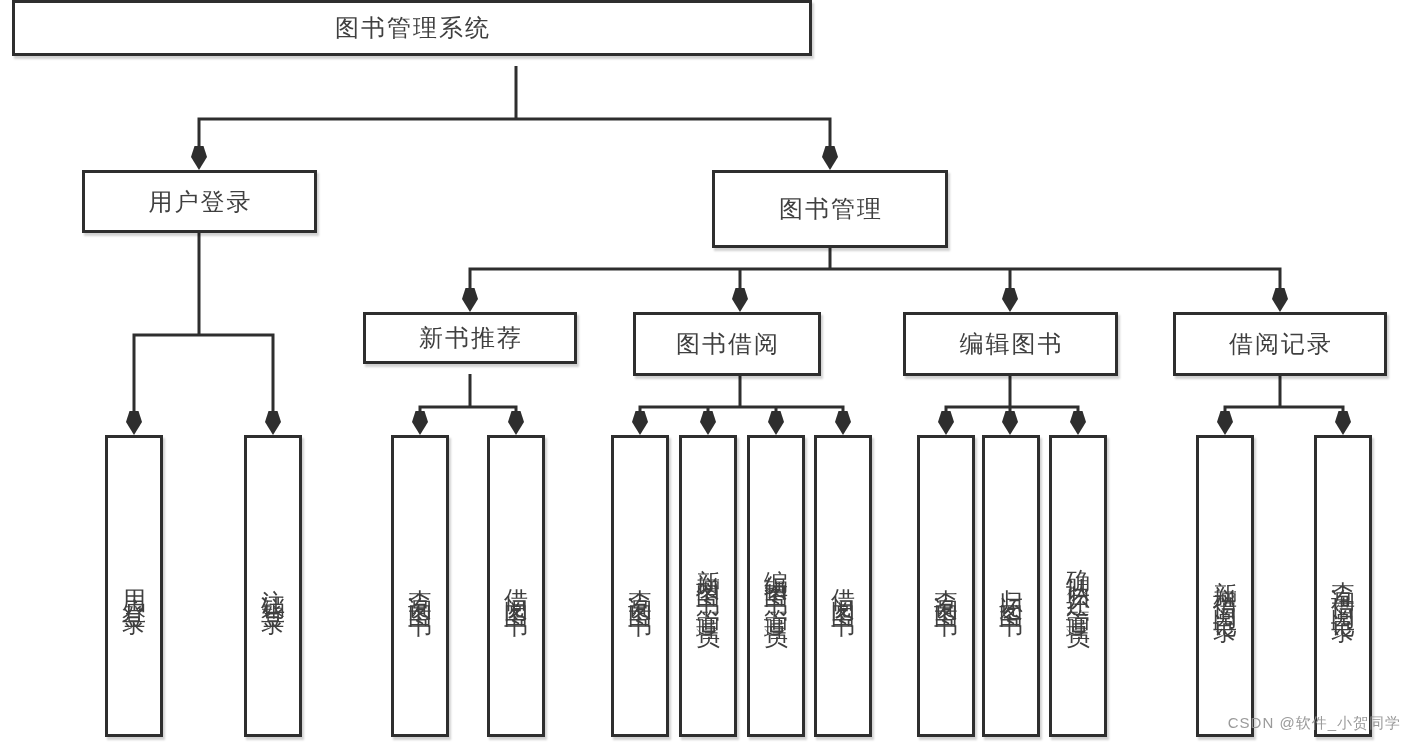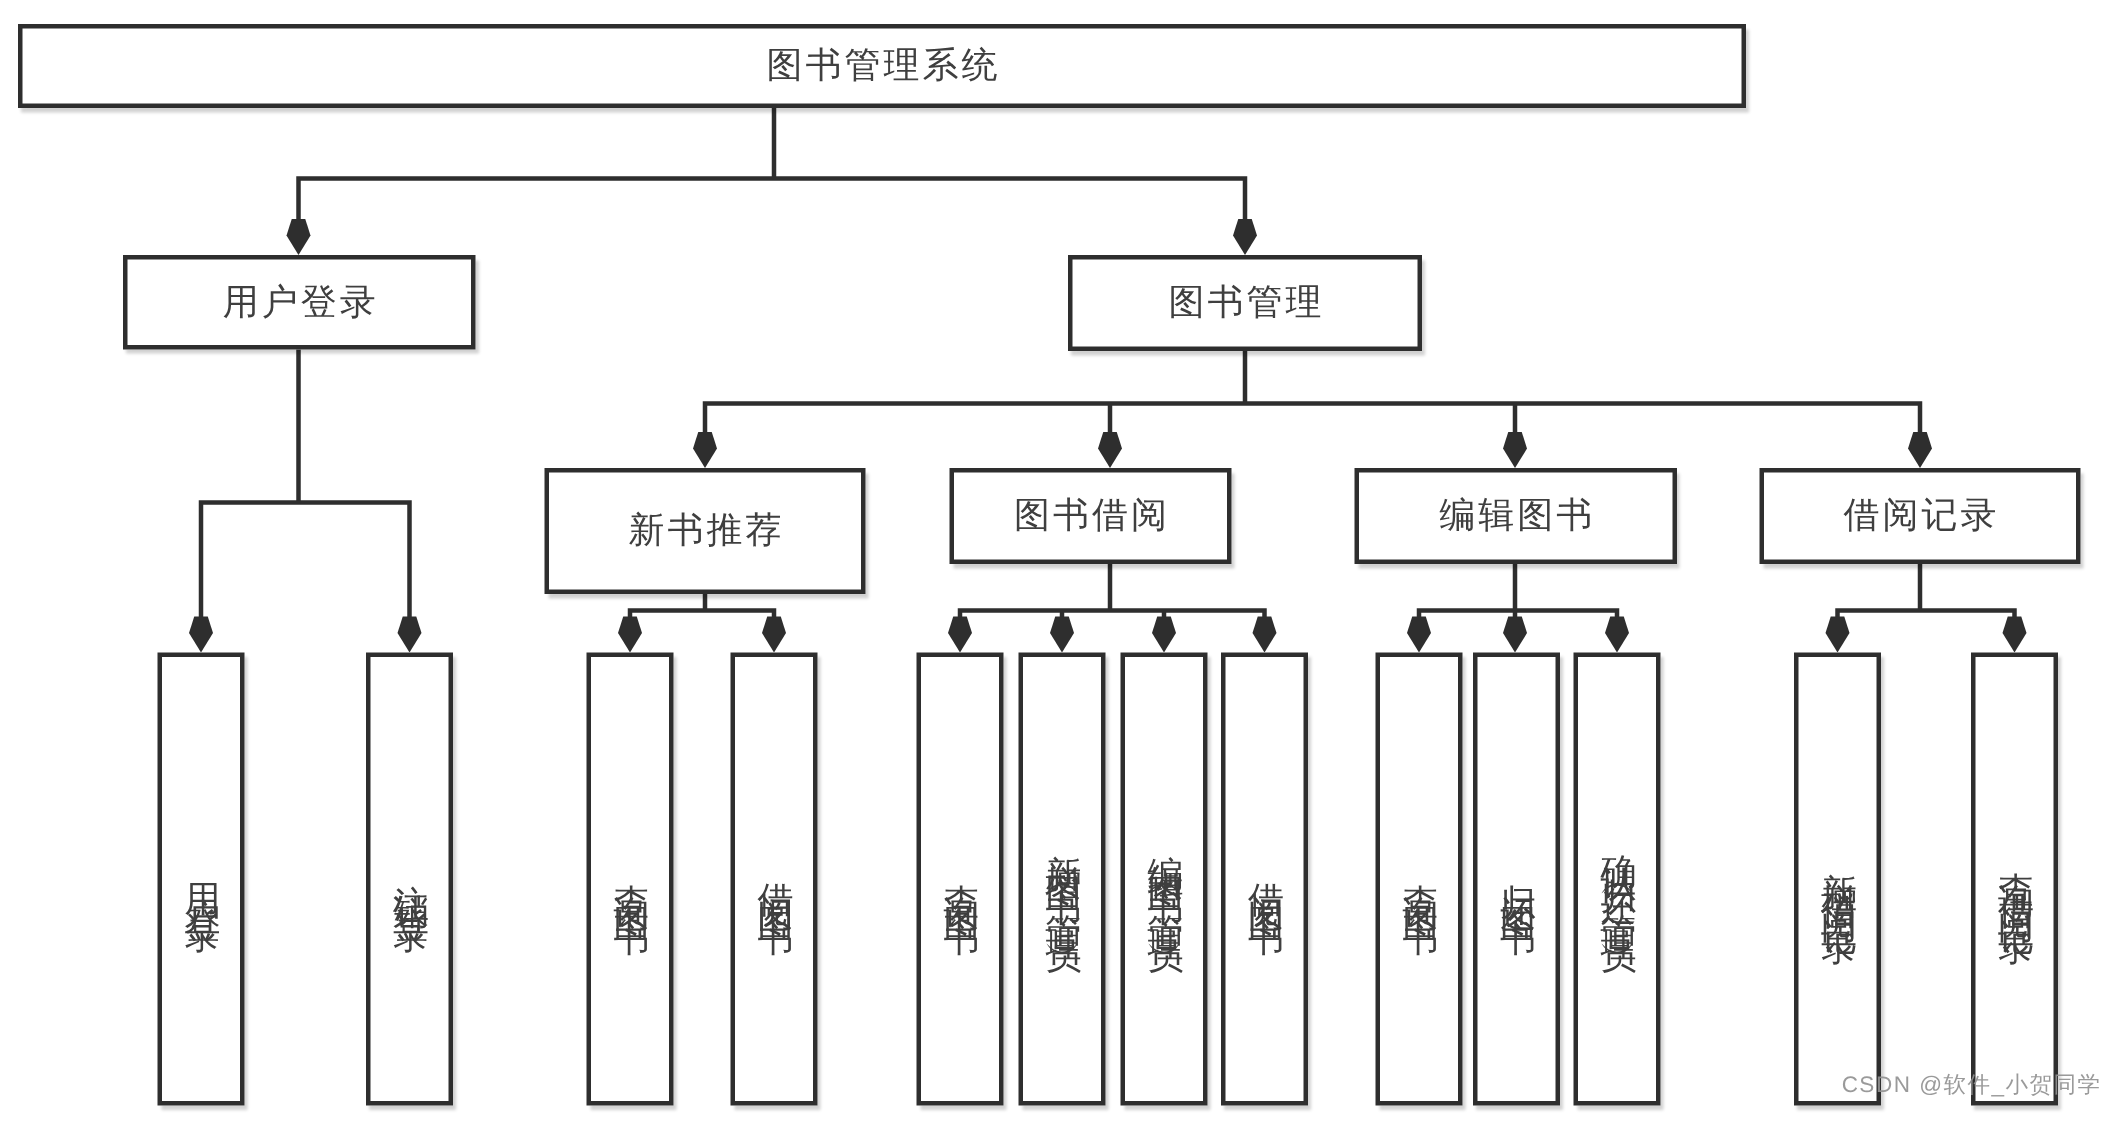--- a/index.html
+++ b/index.html
@@ -50,32 +50,32 @@
       <polygon points="776,435 768,422 771.5,411 780.5,411 784,422"></polygon>
       <polygon points="843,435 835,422 838.5,411 847.5,411 851,422"></polygon>
       <polygon points="946,435 938,422 941.5,411 950.5,411 954,422"></polygon>
       <polygon points="1010,435 1002,422 1005.5,411 1014.5,411 1018,422"></polygon>
       <polygon points="1078,435 1070,422 1073.5,411 1082.5,411 1086,422"></polygon>
       <polygon points="1225,435 1217,422 1220.5,411 1229.5,411 1233,422"></polygon>
       <polygon points="1343,435 1335,422 1338.5,411 1347.5,411 1351,422"></polygon>
     </g>
   </svg>
 
-  <div class="node" style="left:12px;top:16px;width:1152px;height:56px">
+  <div class="node" style="left:12px;top:0;width:800px;height:56px">
     <span class="lbl h">图书管理系统</span>
   </div>
 
   <div class="node" style="left:82px;top:170px;width:235px;height:63px">
     <span class="lbl h">用户登录</span>
   </div>
-  <div class="node" style="left:712px;top:170px;width:236px;height:64px">
+  <div class="node" style="left:712px;top:170px;width:236px;height:78px">
     <span class="lbl h">图书管理</span>
   </div>
 
-  <div class="node" style="left:363px;top:312px;width:214px;height:84px">
+  <div class="node" style="left:363px;top:312px;width:214px;height:52px">
     <span class="lbl h">新书推荐</span>
   </div>
   <div class="node" style="left:633px;top:312px;width:188px;height:64px">
     <span class="lbl h">图书借阅</span>
   </div>
   <div class="node" style="left:903px;top:312px;width:215px;height:64px">
     <span class="lbl h">编辑图书</span>
   </div>
   <div class="node" style="left:1173px;top:312px;width:214px;height:64px">
     <span class="lbl h">借阅记录</span>

